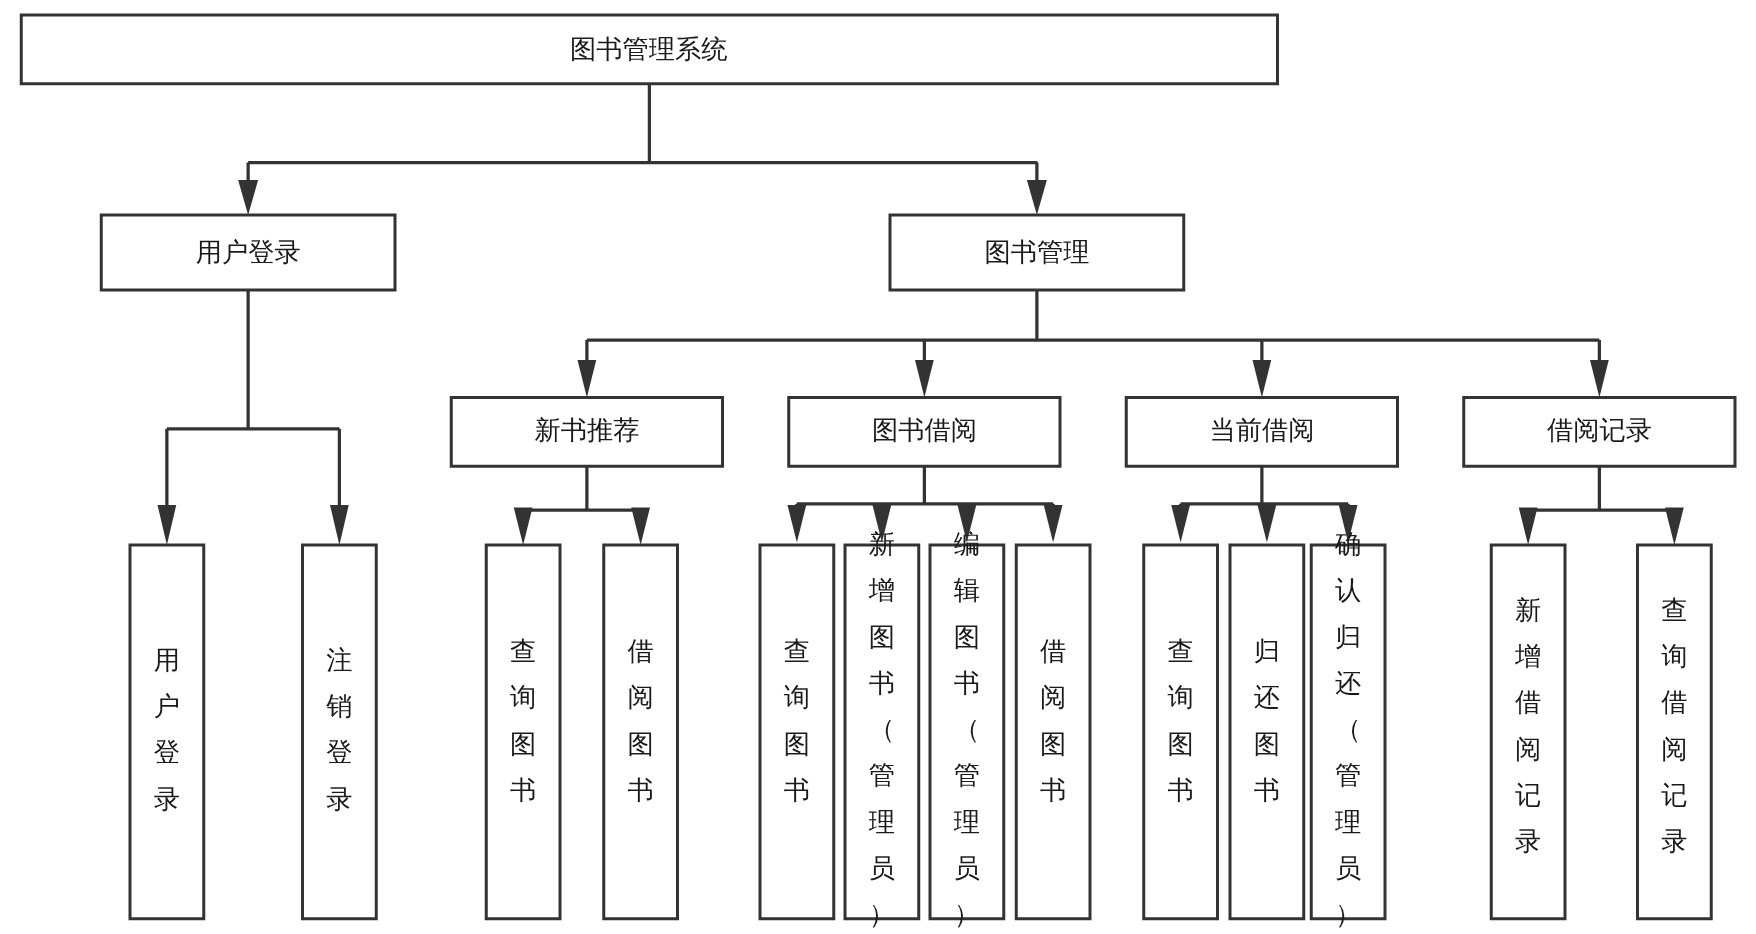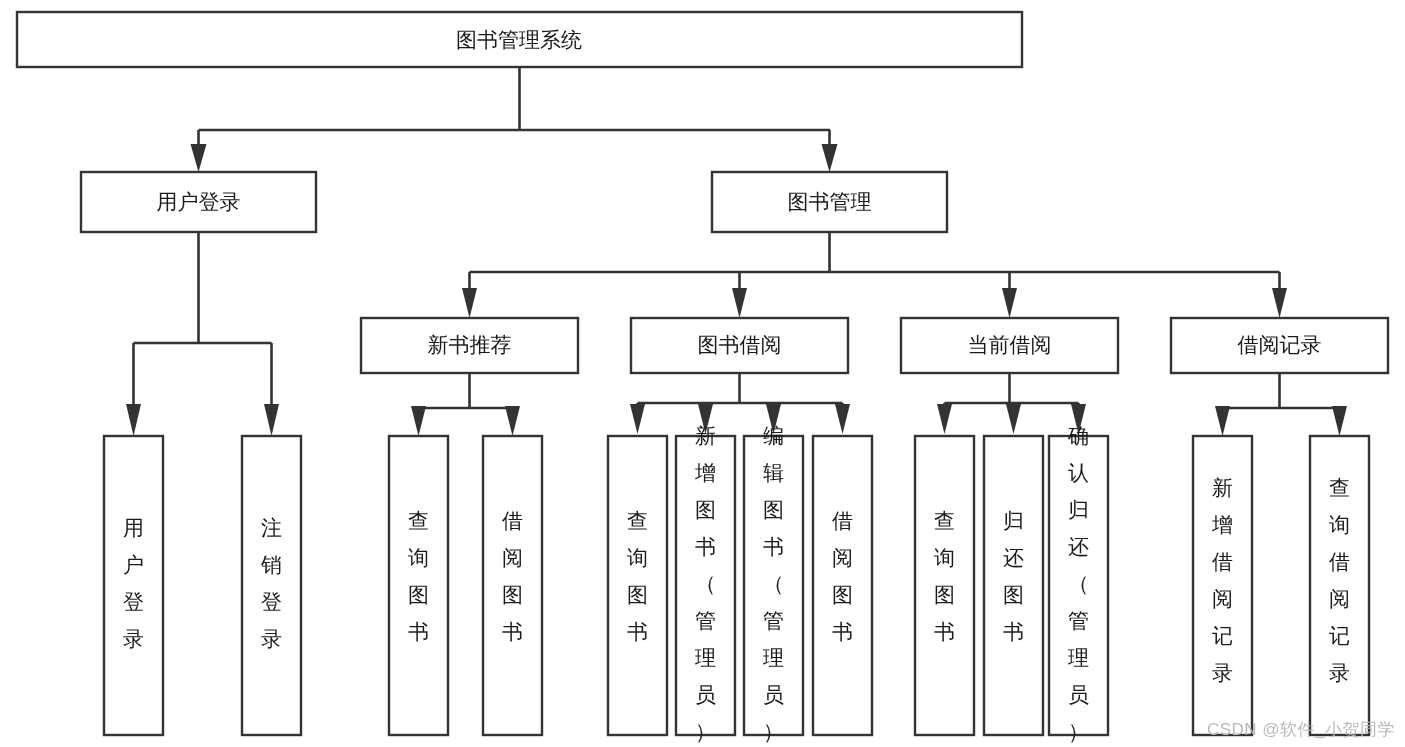--- a/index.html
+++ b/index.html
@@ -223,15 +223,14 @@
       <rect class="node-box" x="1193" y="436" width="59" height="299"></rect>
       <text class="node-label-v leaf-text" x="1222.5" y="0"><tspan x="1222.5" y="489.5" text-anchor="middle" dominant-baseline="middle">新</tspan><tspan x="1222.5" y="526.5" text-anchor="middle" dominant-baseline="middle">增</tspan><tspan x="1222.5" y="563.5" text-anchor="middle" dominant-baseline="middle">借</tspan><tspan x="1222.5" y="600.5" text-anchor="middle" dominant-baseline="middle">阅</tspan><tspan x="1222.5" y="637.5" text-anchor="middle" dominant-baseline="middle">记</tspan><tspan x="1222.5" y="674.5" text-anchor="middle" dominant-baseline="middle">录</tspan></text>
     </g>
     <g>
       <rect class="node-box" x="1310" y="436" width="59" height="299"></rect>
       <text class="node-label-v leaf-text" x="1339.5" y="0"><tspan x="1339.5" y="489.5" text-anchor="middle" dominant-baseline="middle">查</tspan><tspan x="1339.5" y="526.5" text-anchor="middle" dominant-baseline="middle">询</tspan><tspan x="1339.5" y="563.5" text-anchor="middle" dominant-baseline="middle">借</tspan><tspan x="1339.5" y="600.5" text-anchor="middle" dominant-baseline="middle">阅</tspan><tspan x="1339.5" y="637.5" text-anchor="middle" dominant-baseline="middle">记</tspan><tspan x="1339.5" y="674.5" text-anchor="middle" dominant-baseline="middle">录</tspan></text>
     </g>
 
   </svg>
 
-  <div class="watermark">CSDN @软件_小贺同学</div>
 
 </div>
 
 </body></html>

